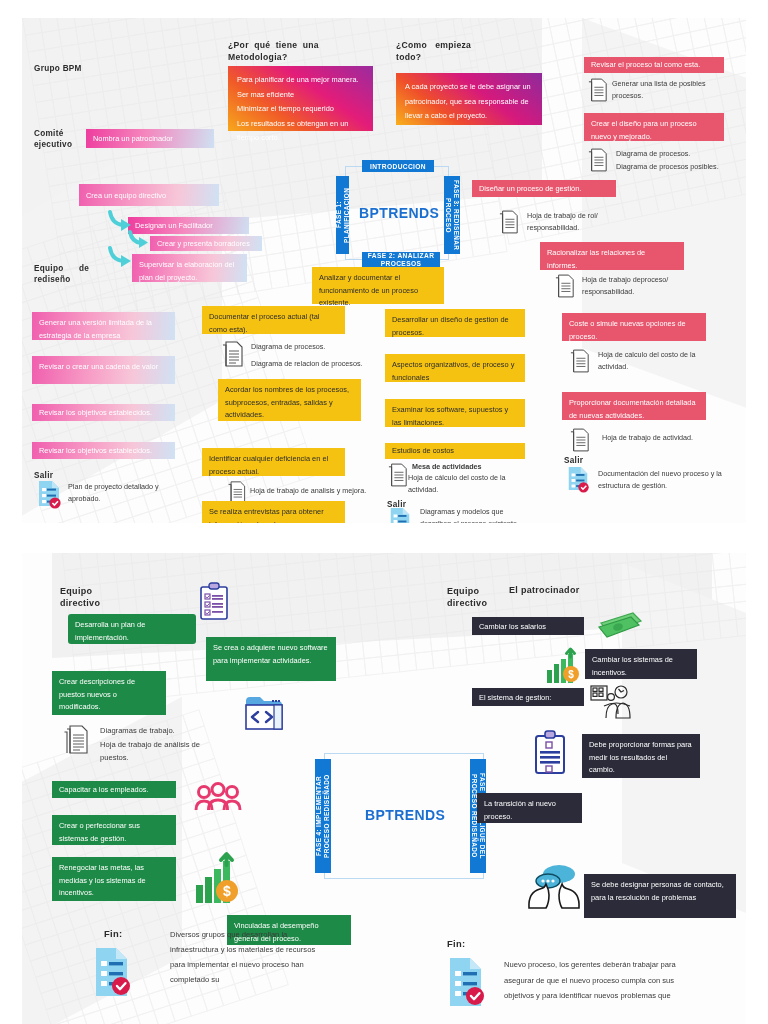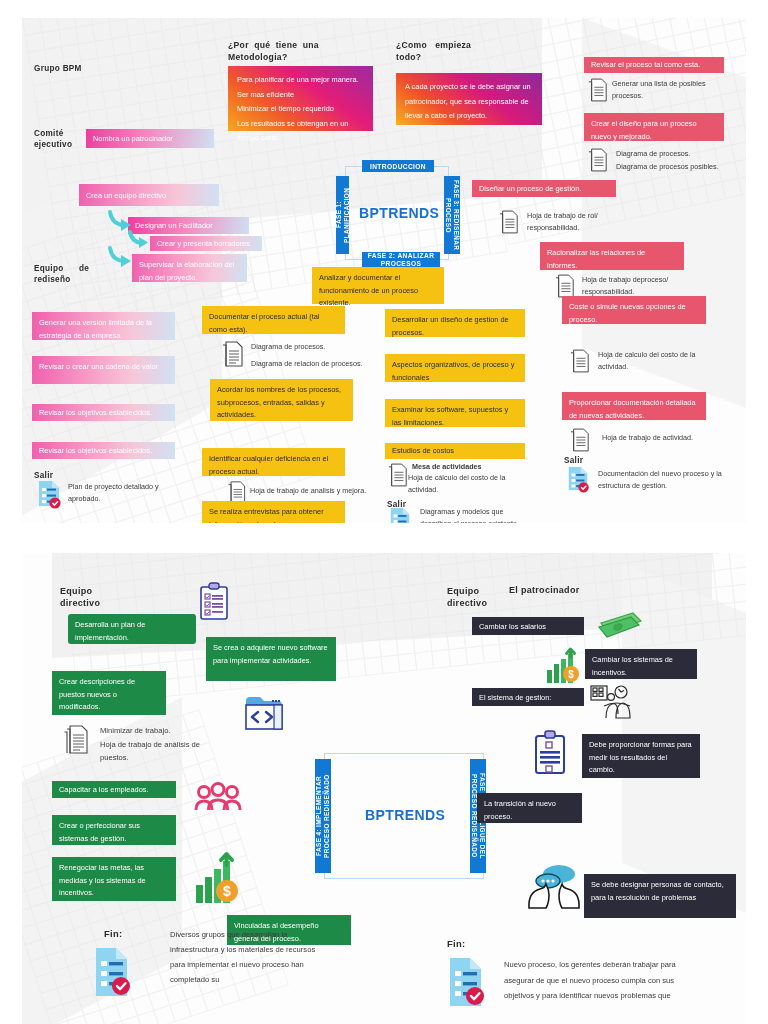--- a/index.html
+++ b/index.html
@@ -1053,21 +1053,21 @@
           <path d="M7 13 h10"></path>
           <path d="M7 16 h10"></path>
           <path d="M7 19 h10"></path>
           <path d="M7 22 h7"></path>
         </g>
       </svg>
   </span>
   <div class="note" style="left:229px;top:323px;">Diagrama de procesos.</div>
   <div class="note" style="left:229px;top:340px;">Diagrama de relacion de procesos.</div>
 
-  <div class="box c-yellow" style="left:188px;top:361px;width:143px;height:42px;">Acordar los nombres de los procesos, subprocesos, entradas, salidas y actividades.</div>
+  <div class="box c-yellow" style="left:196px;top:361px;width:143px;height:42px;">Acordar los nombres de los procesos, subprocesos, entradas, salidas y actividades.</div>
   <div class="box c-yellow" style="left:180px;top:430px;width:143px;height:28px;">Identificar cualquier deficiencia en el proceso actual.</div>
   <span class="ico" style="left:205px;top:463px;">
     <svg width="20" height="22" viewBox="0 0 22 26">
         <path d="M4 1 h11 l5 5 v19 h-16 z" fill="#fff" stroke="#4a4a4a" stroke-width="1.1"></path>
         <path d="M1 4 h3 v21" fill="none" stroke="#4a4a4a" stroke-width="1.1"></path>
         <g stroke="#4a4a4a" stroke-width=".9">
           <path d="M7 10 h10"></path>
           <path d="M7 13 h10"></path>
           <path d="M7 16 h10"></path>
           <path d="M7 19 h10"></path>
@@ -1166,21 +1166,21 @@
         <g stroke="#4a4a4a" stroke-width=".9">
           <path d="M7 10 h10"></path>
           <path d="M7 13 h10"></path>
           <path d="M7 16 h10"></path>
           <path d="M7 19 h10"></path>
         </g>
       </svg>
   </span>
   <div class="note" style="left:560px;top:256px;width:110px;">Hoja de trabajo deproceso/ responsabilidad.</div>
 
-  <div class="box c-red" style="left:540px;top:278px;width:144px;height:28px;">Coste o simule nuevas opciones de proceso.</div>
+  <div class="box c-red" style="left:540px;top:295px;width:144px;height:28px;">Coste o simule nuevas opciones de proceso.</div>
   <span class="ico" style="left:548px;top:331px;">
     <svg width="20" height="24" viewBox="0 0 22 26">
         <path d="M4 1 h11 l5 5 v19 h-16 z" fill="#fff" stroke="#4a4a4a" stroke-width="1.1"></path>
         <path d="M1 4 h3 v21" fill="none" stroke="#4a4a4a" stroke-width="1.1"></path>
         <g stroke="#4a4a4a" stroke-width=".9">
           <path d="M7 10 h10"></path>
           <path d="M7 13 h10"></path>
           <path d="M7 16 h10"></path>
           <path d="M7 19 h10"></path>
         </g>
@@ -1822,21 +1822,21 @@
         <g stroke="#4a4a4a" stroke-width=".9">
           <path d="M9 10 h11"></path>
           <path d="M9 13 h11"></path>
           <path d="M9 16 h11"></path>
           <path d="M9 19 h11"></path>
           <path d="M9 22 h11"></path>
           <path d="M9 25 h7"></path>
         </g>
       </svg>
   </span>
-  <div class="note big" style="left:78px;top:171px;">Minimizar de trabajo.</div>
+  <div class="note big" style="left:78px;top:171px;">Diagramas de trabajo.</div>
   <div class="note big" style="left:78px;top:185px;width:112px;">Hoja de trabajo de análisis de puestos.</div>
 
   <span class="ico" style="left:172px;top:230px;">
     <svg width="48" height="32" viewBox="0 0 48 32" fill="none" stroke="#e8396f" stroke-width="3">
       <circle cx="10" cy="9" r="5.5"></circle>
         <path d="M2 27 q0 -9 8 -9 q8 0 8 9"></path>
       <circle cx="24" cy="6.5" r="6"></circle>
         <path d="M14.5 27 q0 -10 9.5 -10 q9.5 0 9.5 10"></path>
       <circle cx="38" cy="9" r="5.5"></circle>
         <path d="M30 27 q0 -9 8 -9 q8 0 8 9"></path>

